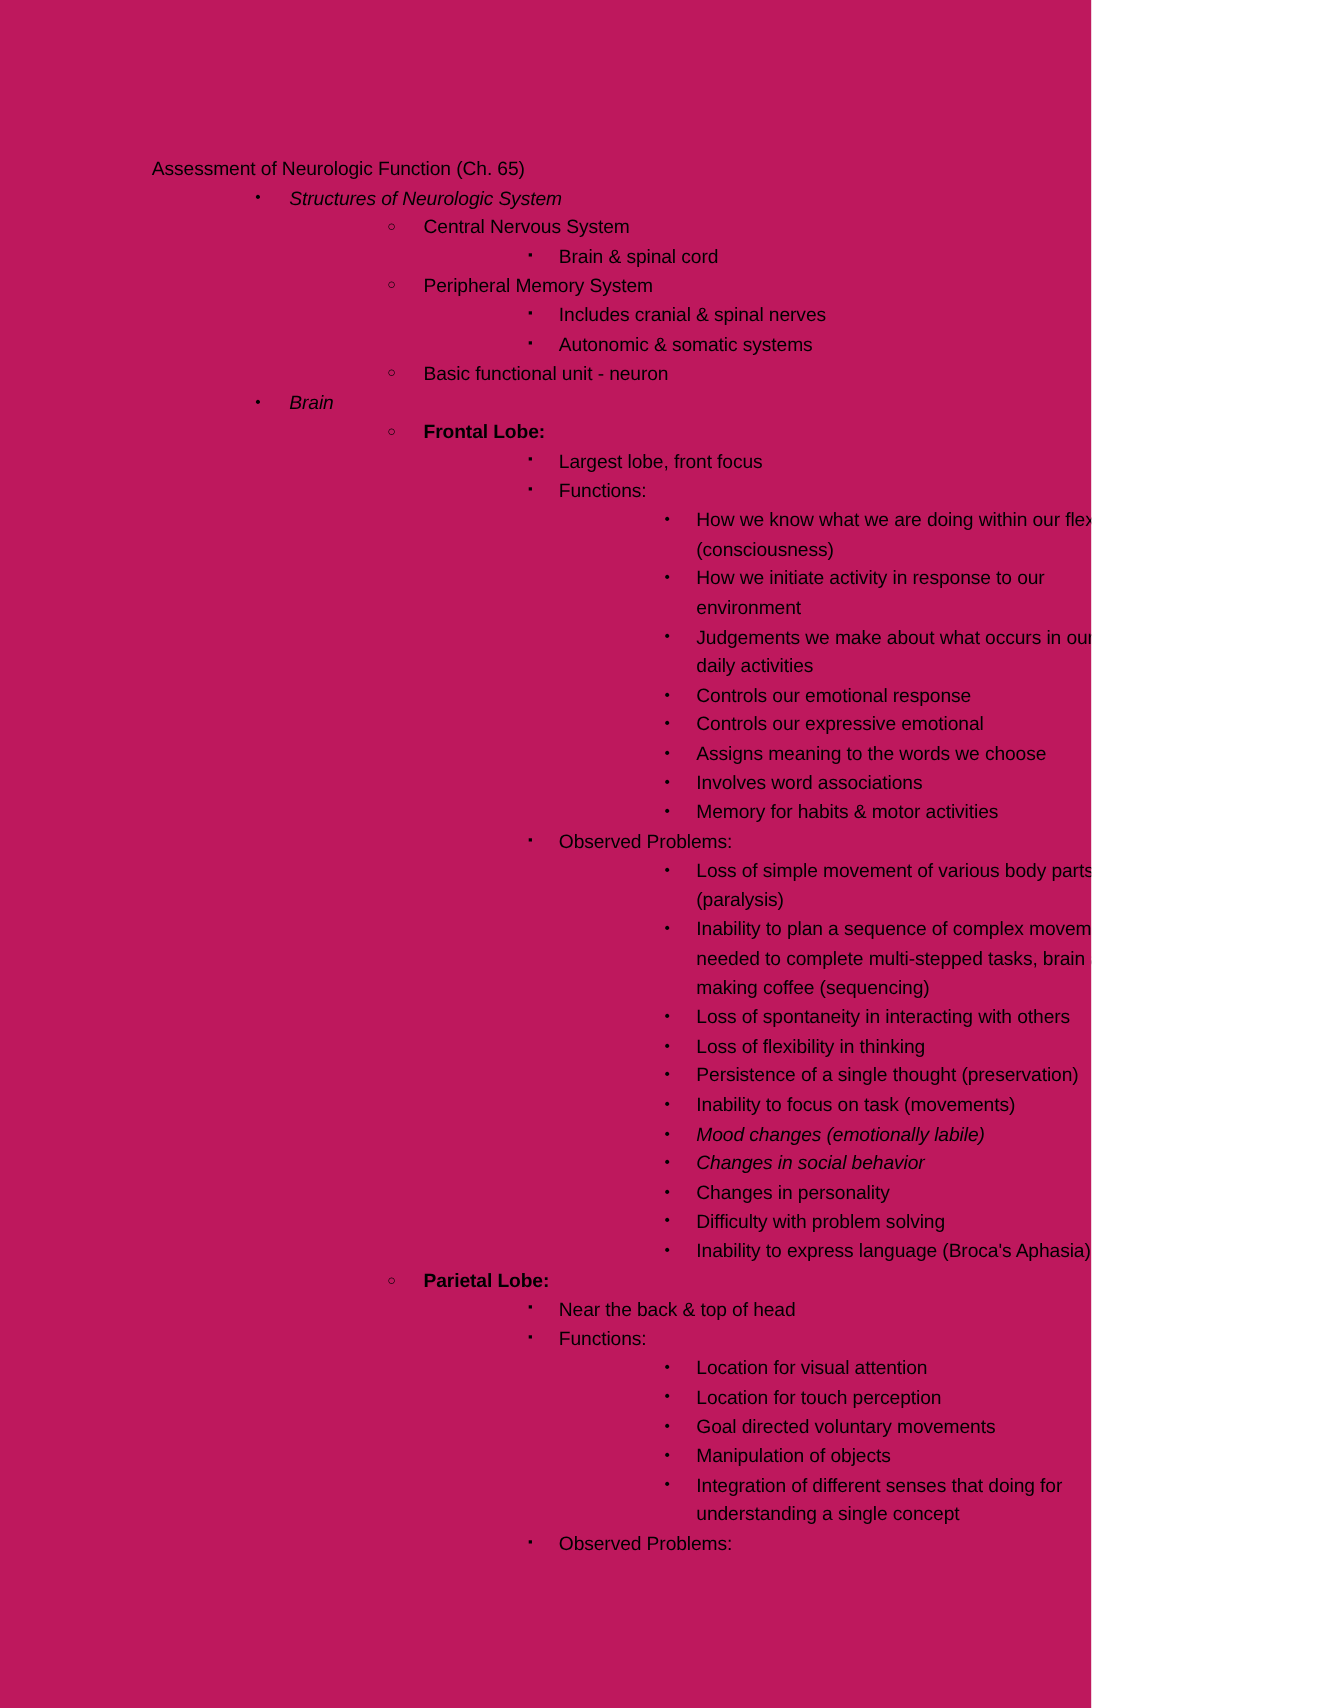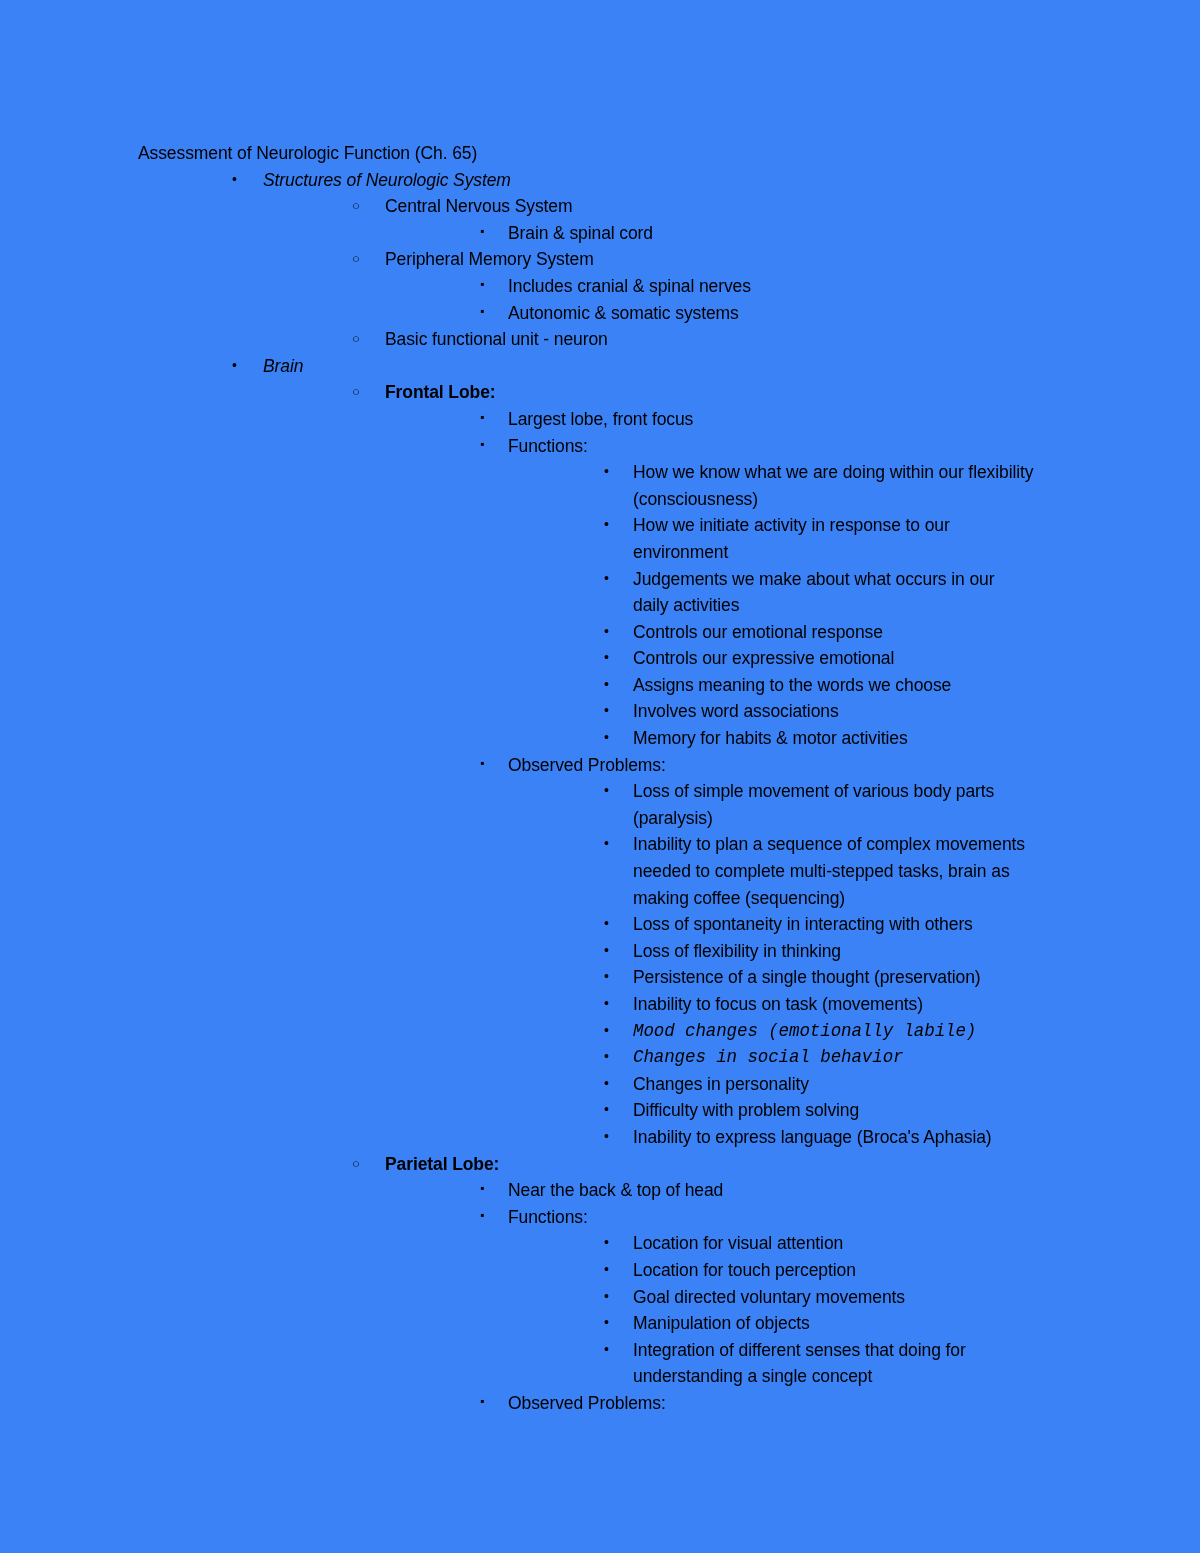--- a/index.html
+++ b/index.html
@@ -8,23 +8,23 @@
     padding: 0;
     background: #ffffff;
   }
   body {
     font-family: "Liberation Sans", "DejaVu Sans", sans-serif;
     color: #000000;
     -webkit-font-smoothing: antialiased;
   }
   .page {
     position: relative;
-    width: 1200px;
+    width: 992px;
     height: 1553px;
-    background: #3b82f6;
+    background: #be185d;
     overflow: hidden;
     box-sizing: border-box;
   }
   .doc-body {
     position: absolute;
     left: 138px;
     top: 140px;
     width: 925px;
   }
 
@@ -72,21 +72,21 @@
   .lvl3 { margin-left: 342px; }
   .lvl3 .txt { padding-left: 28px; }
   .lvl3 .marker { font-size: 12px; }
 
   
   .lvl4 { margin-left: 466px; width: 430px; }
   .lvl4 .txt { padding-left: 29px; }
   .lvl4 .marker { font-size: 14px; }
 
   .bold  { font-weight: bold; }
-  .ital  { font-style: italic; font-family: Liberation Mono, monospace; }
+  .ital  { font-style: italic; }
 
   .marker.dot     { line-height: 24px; }
   .marker.circle  { line-height: 25px; }
   .marker.square  { line-height: 23px; }
 </style>
 </head>
 <body>
 
 <div class="page">
   <div class="doc-body">

